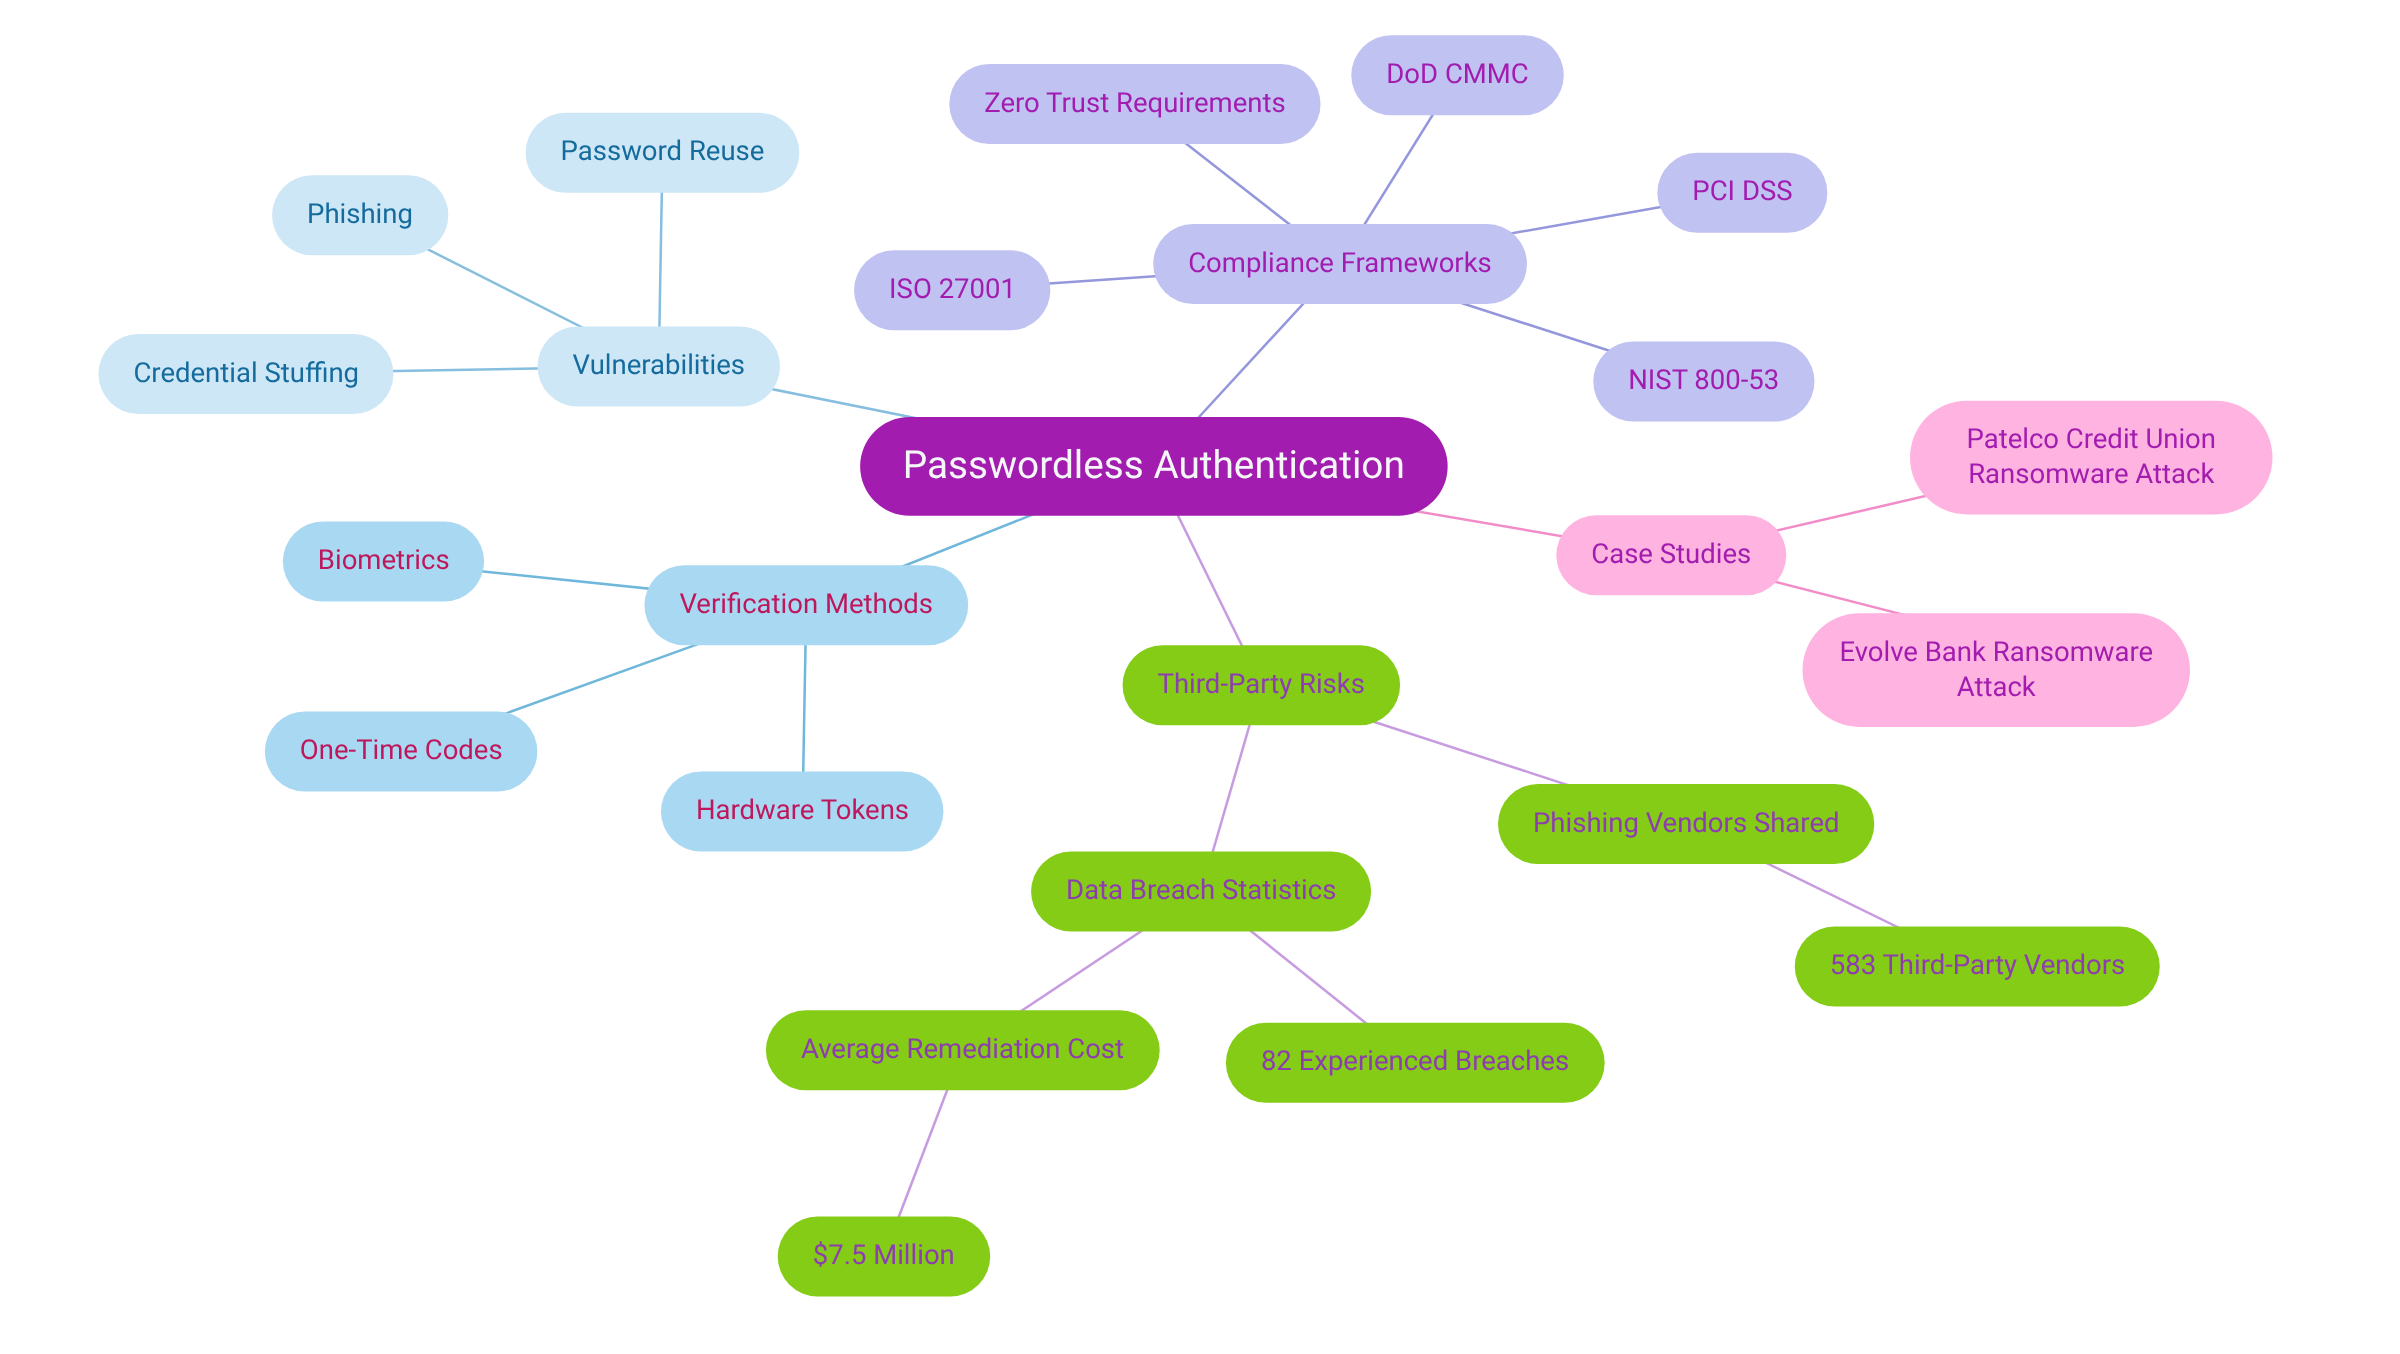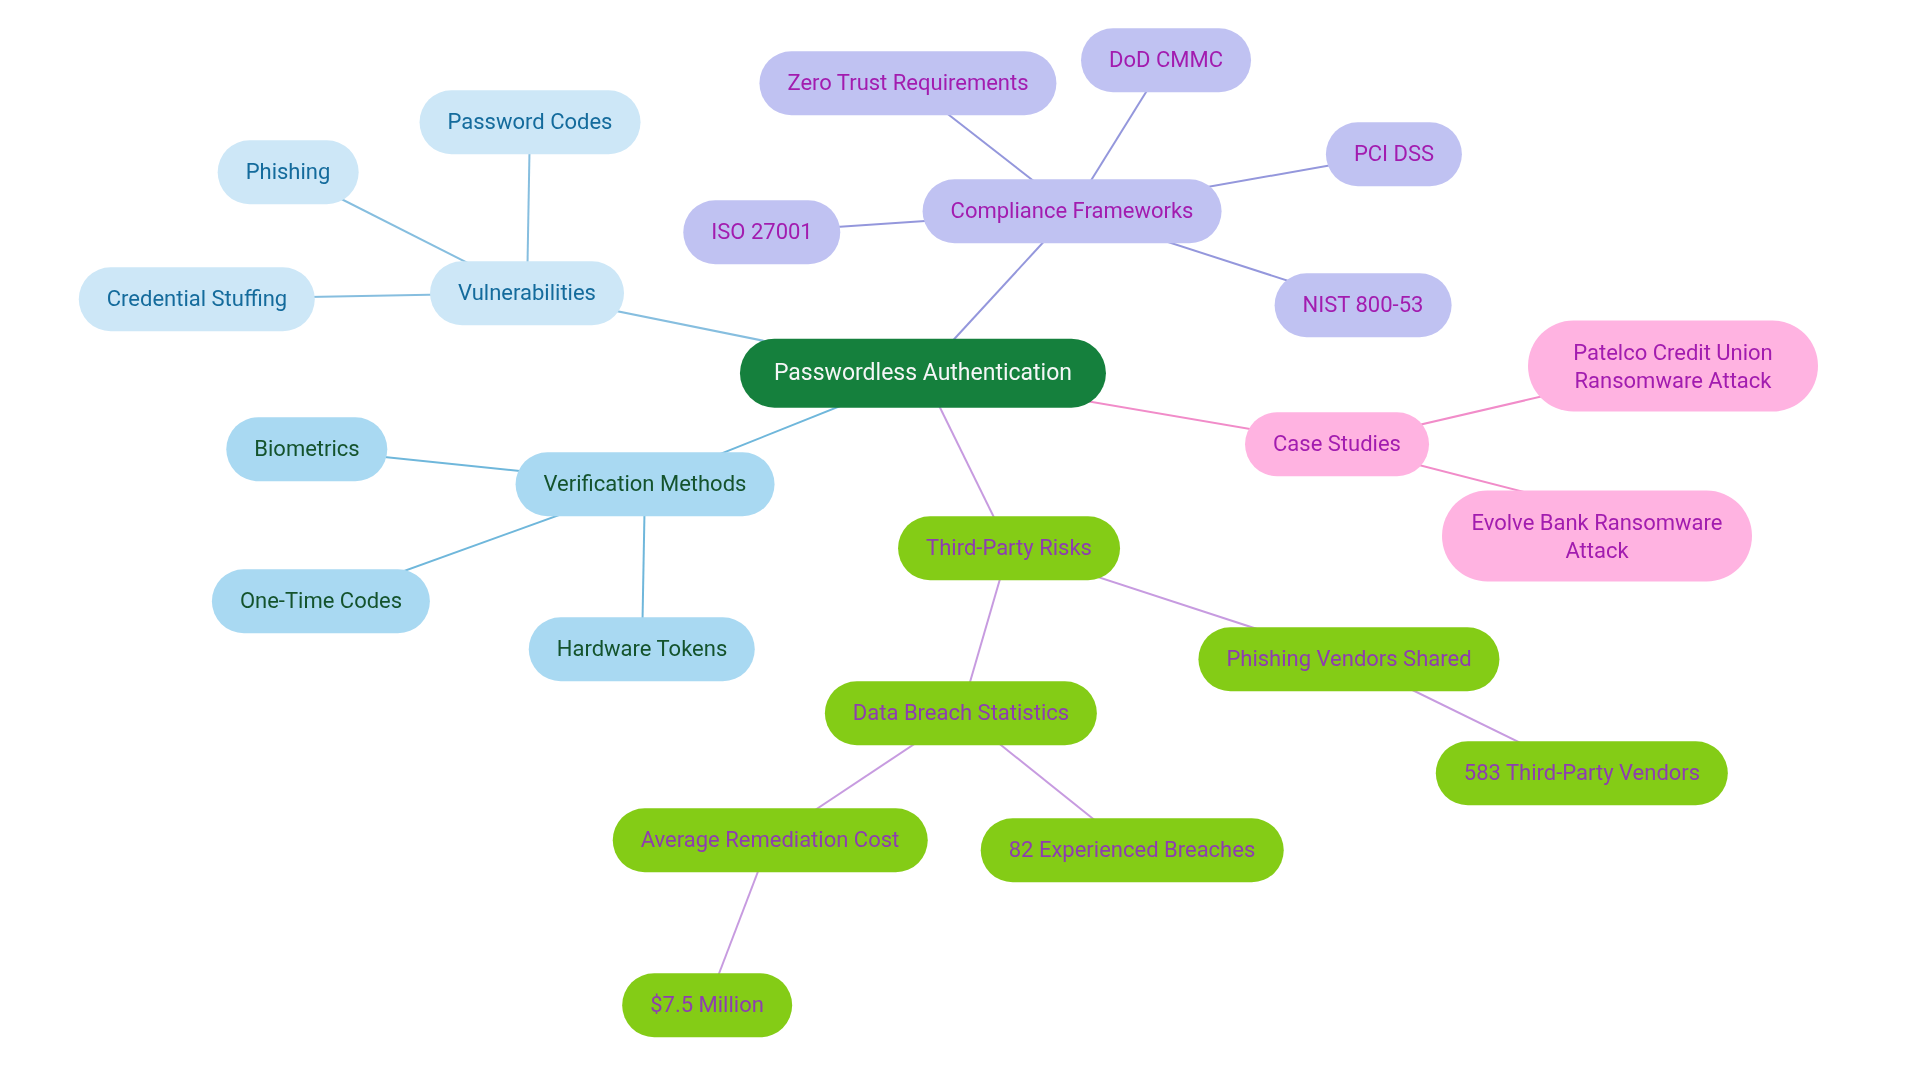--- a/index.html
+++ b/index.html
@@ -29,27 +29,27 @@
     border-radius: 999px;
     padding: 18px 28px;
     font-size: 22px;
     text-align: center;
     line-height: 1.25;
     white-space: nowrap;
     box-sizing: border-box;
   }
   .node.multiline { white-space: normal; }
   .node.root {
-    background: #15803d;
+    background: #a21caf;
     color: #f5f6f7;
-    font-size: 23px;
+    font-size: 31px;
     padding: 20px 34px;
   }
   .node.lightblue { background: #cde7f7; color: #146b9c; }
-  .node.skyblue   { background: #a9d9f2; color: #14532d; }
+  .node.skyblue   { background: #a9d9f2; color: #be185d; }
   .node.periwinkle{ background: #c0c2f2; color: #a21caf; }
   .node.pink      { background: #ffb3e1; color: #a21caf; }
   .node.lilac     { background: #84cc16; color: #8e3db0; }
 </style>
 </head>
 <body>
 
 <div class="canvas">
 
   <svg class="edges">
@@ -88,21 +88,21 @@
     <span>Passwordless Authentication</span>
   </div>
 
   <div class="node lightblue" style="left:527px; top:293px;">
     <span>Vulnerabilities</span>
   </div>
   <div class="node lightblue" style="left:288px; top:172px;">
     <span>Phishing</span>
   </div>
   <div class="node lightblue" style="left:530px; top:122px;">
-    <span>Password Codes</span>
+    <span>Password Reuse</span>
   </div>
   <div class="node lightblue" style="left:197px; top:299px;">
     <span>Credential Stuffing</span>
   </div>
 
   <div class="node skyblue" style="left:645px; top:484px;">
     <span>Verification Methods</span>
   </div>
   <div class="node skyblue" style="left:307px; top:449px;">
     <span>Biometrics</span>

